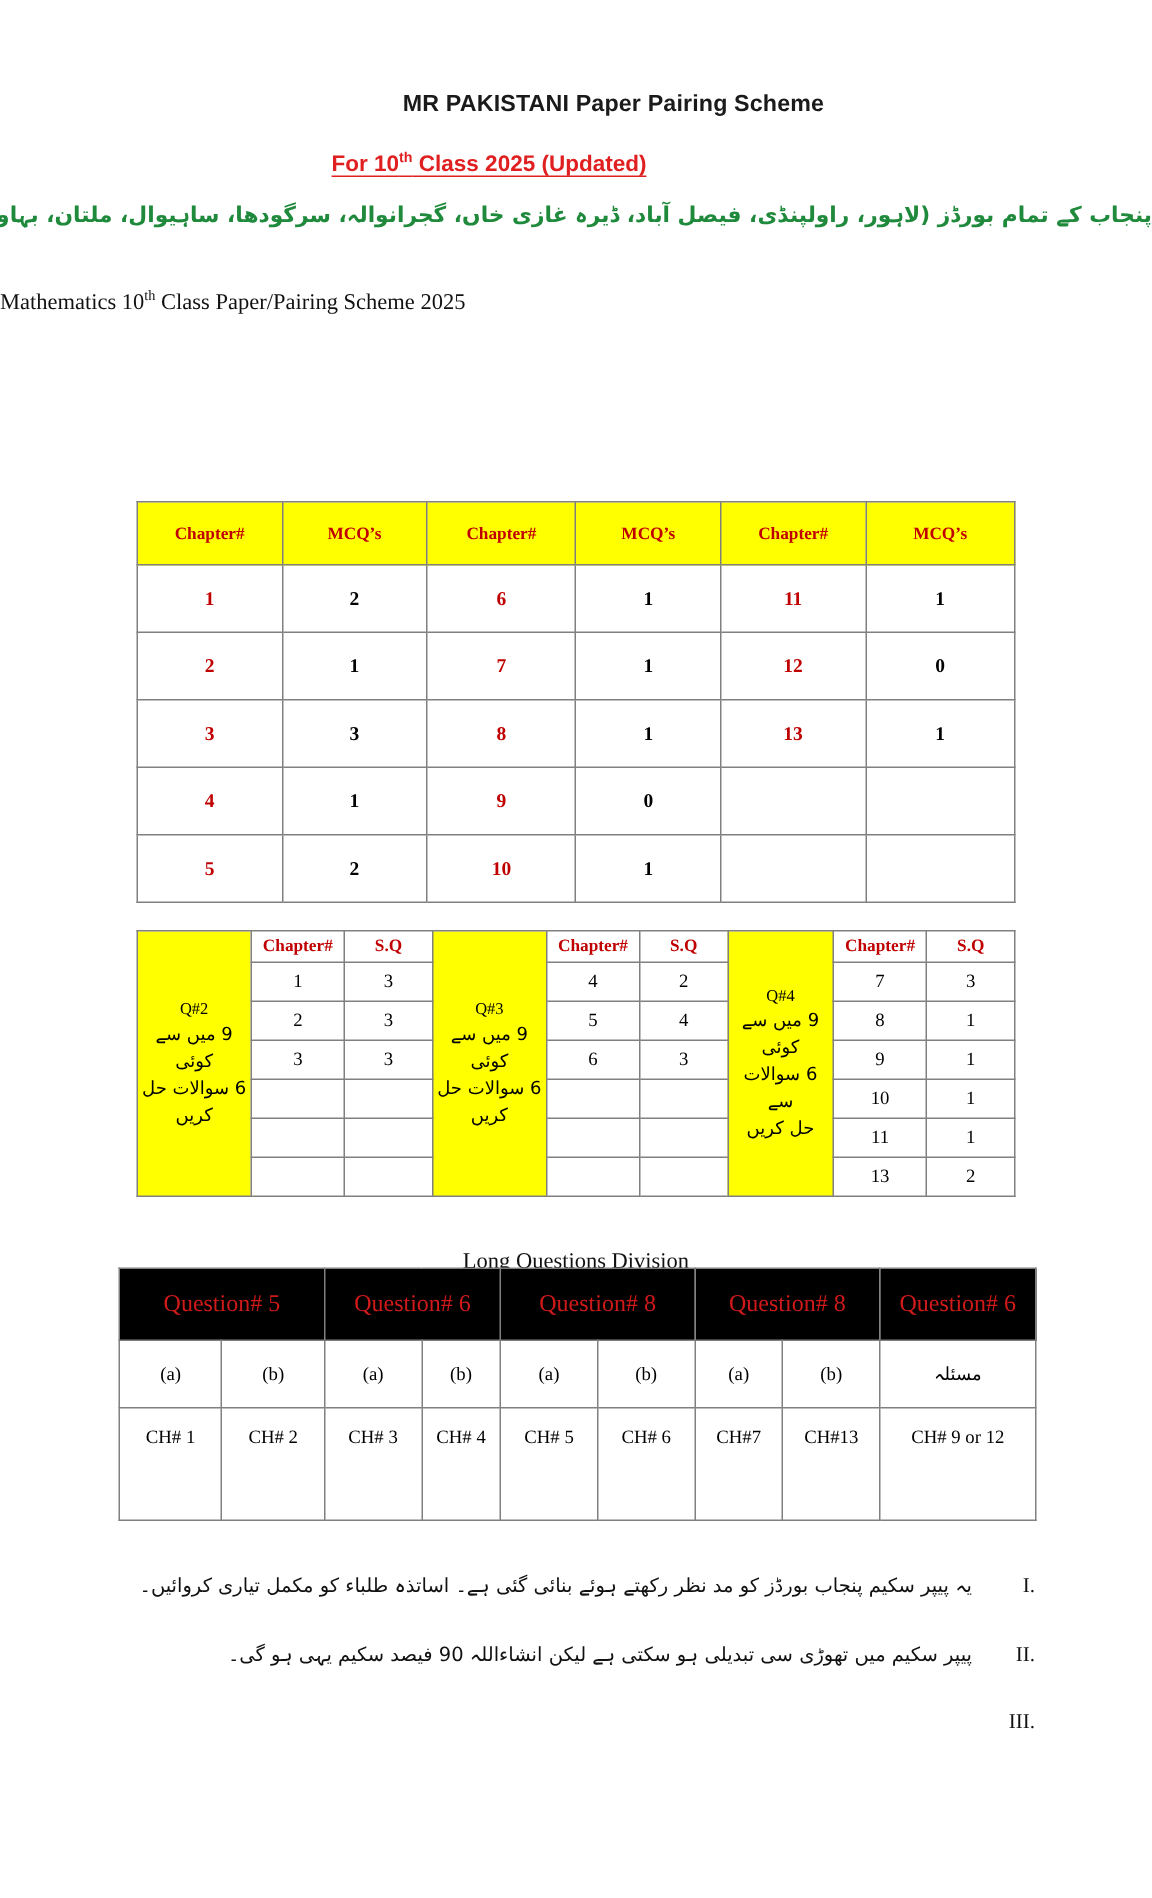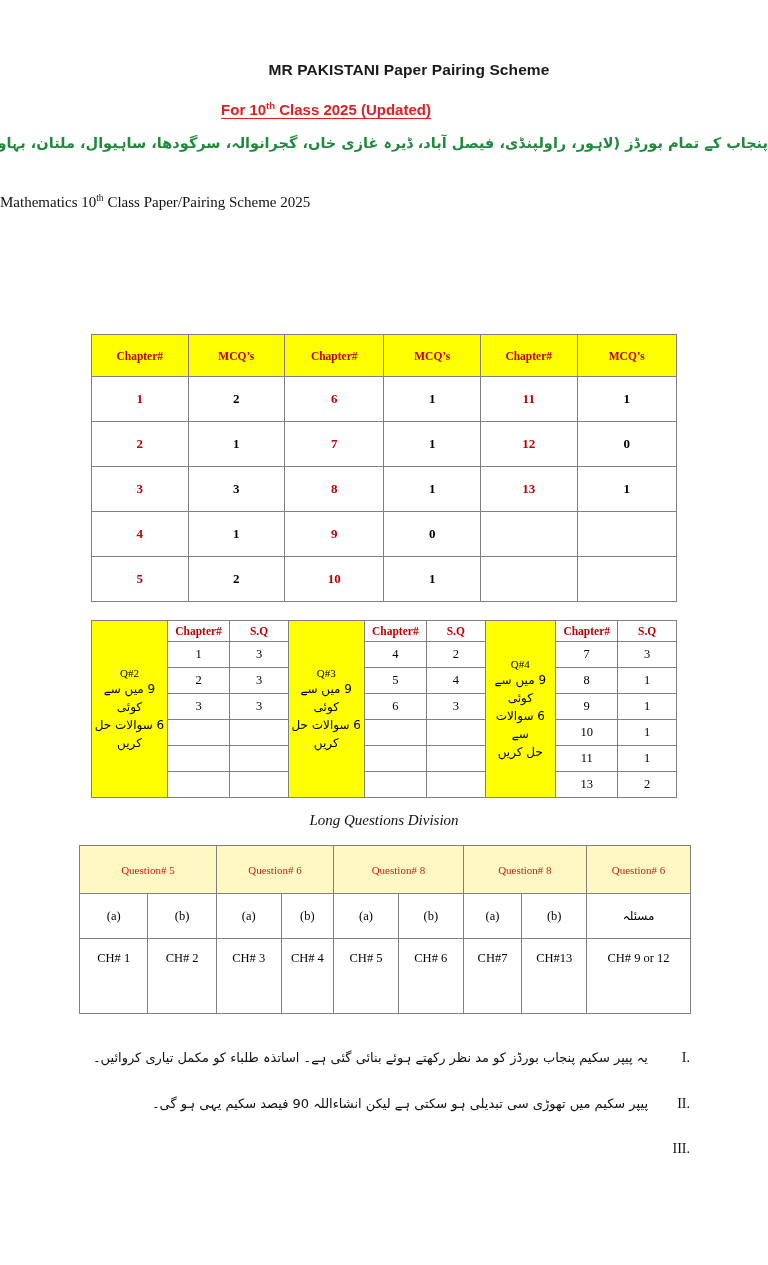--- a/index.html
+++ b/index.html
@@ -98,21 +98,21 @@
     position: absolute;
     left: 0;
     width: 768px;
     text-align: center;
     font-family: "Liberation Serif", serif;
     font-size: 15px;
     color: #111;
   }
   #mcq-title  { top: 291px; }
   #sq-title   { top: 585px; }
-  #lq-title   { top: 812px; font-style: italic; }
+  #lq-title   { top: 833px; }
 
   
   table {
     border-collapse: collapse;
     position: absolute;
     table-layout: fixed;
   }
   td, th {
     border: 1px solid #808080;
     text-align: center;
@@ -186,23 +186,23 @@
 
   
   #lq-table {
     top: 845px;
     left: 79px;
     width: 612px;
   }
   #lq-table th {
     color: #d01a1a;
     font-weight: normal;
-    font-size: 11px;
+    font-size: 16px;
     height: 47px;
-    background: #fef9c3;
+    background: #000000;
   }
   #lq-table td {
     font-size: 12.5px;
     color: #000;
   }
   #lq-table td.part { height: 44px; }
   #lq-table td.chap { height: 62px; vertical-align: top; padding-top: 12px; margin-top: 37px; }
   #lq-table td.urdu-cell {
     direction: rtl;
     font-family: "DejaVu Sans", sans-serif;

